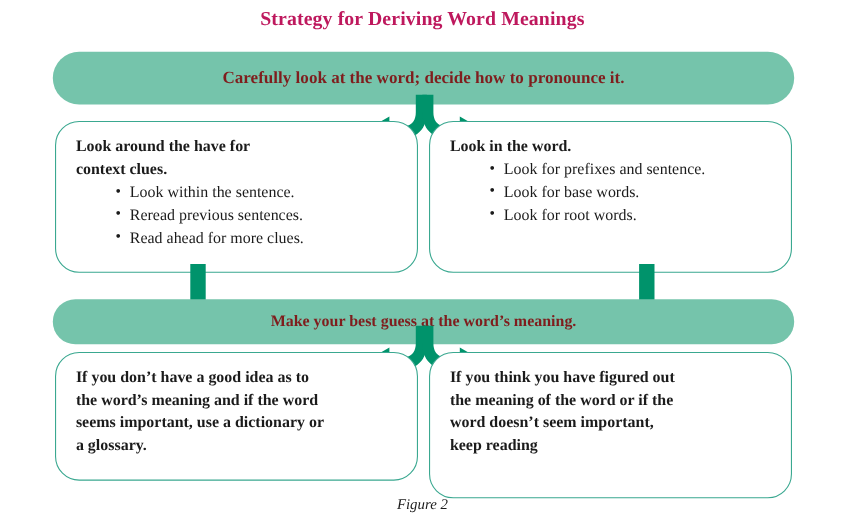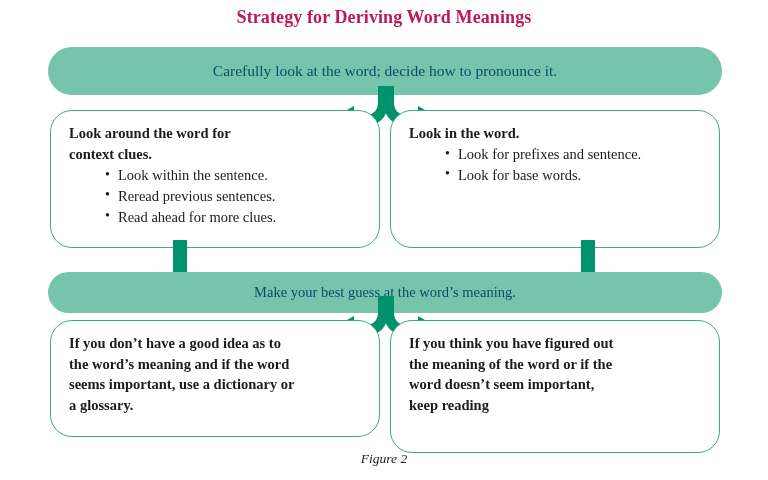--- a/index.html
+++ b/index.html
@@ -30,22 +30,22 @@
     font-weight: bold;
     color: #be185d;
     letter-spacing: 0.1px;
   }
 
   
   .banner {
     position: absolute;
     background: #75c4ab;
     border-radius: 26px;
-    color: #0c4a6e;
-    font-weight: normal;
+    color: #7f1d1d;
+    font-weight: bold;
     display: flex;
     align-items: center;
     justify-content: center;
     text-align: center;
   }
   #banner-top {
     left: 48px;
     top: 47px;
     width: 674px;
     height: 48px;
@@ -140,34 +140,35 @@
   <div class="banner" id="banner-top">
     <span>Carefully look at the word; decide how to pronounce it.</span>
   </div>
 
   <svg class="arrow-svg" id="arrow-split-top" viewBox="0 0 132 56">
     <path d="M58 0 L58 16 C58 30 46 30 34 30 L34 20 L6 36 L34 52 L34 42 C56 42 68 34 68 16 L68 0 Z" fill="#00936b"></path>
     <path d="M74 0 L74 16 C74 30 86 30 98 30 L98 20 L126 36 L98 52 L98 42 C76 42 64 34 64 16 L64 0 Z" fill="#00936b"></path>
   </svg>
 
   <div class="box" id="box-tl">
-    <p class="box-heading">Look around the word for</p>
+    <p class="box-heading">Look around the have for</p>
     <p class="box-heading">context clues.</p>
     <ul class="bullets">
       <li>Look within the sentence.</li>
       <li>Reread previous sentences.</li>
       <li>Read ahead for more clues.</li>
     </ul>
   </div>
 
   <div class="box" id="box-tr">
     <p class="box-heading">Look in the word.</p>
     <ul class="bullets">
       <li>Look for prefixes and sentence.</li>
       <li>Look for base words.</li>
+      <li>Look for root words.</li>
     </ul>
   </div>
 
   <svg class="arrow-svg" id="arrow-down-left" viewBox="0 0 44 58">
     <path d="M15 0 L29 0 L29 34 L41 34 L22 57 L3 34 L15 34 Z" fill="#00936b"></path>
   </svg>
   <svg class="arrow-svg" id="arrow-down-right" viewBox="0 0 44 58">
     <path d="M15 0 L29 0 L29 34 L41 34 L22 57 L3 34 L15 34 Z" fill="#00936b"></path>
   </svg>
 

